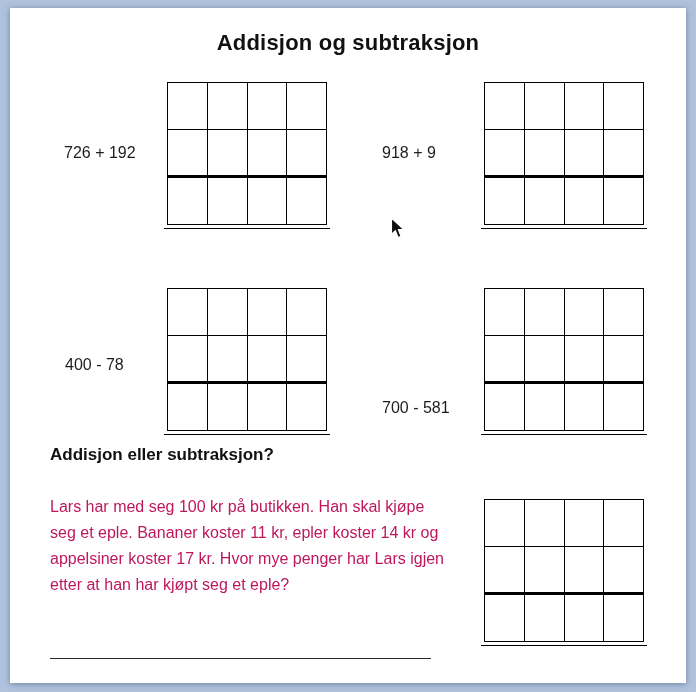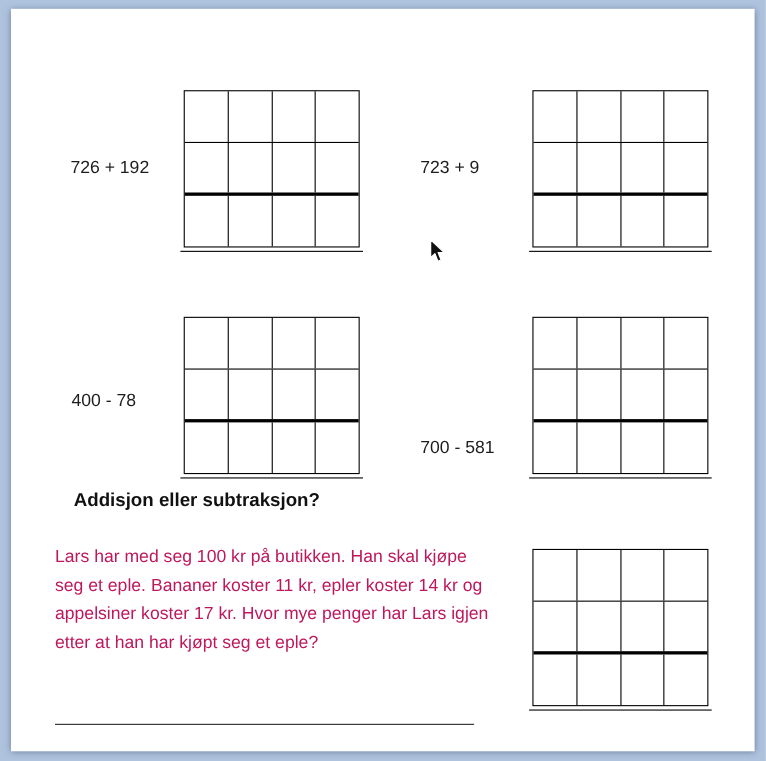--- a/index.html
+++ b/index.html
@@ -52,21 +52,20 @@
     height: 0;
     border-top: 1.5px solid #000;
     margin: 3px -3px 0 -3px;
   }
   .section-heading {
     position: absolute;
     left: 40px; top: 437px;
     font-size: 17px;
     font-weight: bold;
     color: #111111;
-    margin-left: 17px;
   }
   .word-problem {
     position: absolute;
     left: 40px; top: 486px;
     width: 402px;
     font-size: 16px;
     line-height: 26px;
     color: #be185d;
   }
   .answer-line {
@@ -82,20 +81,21 @@
     width: 15px; height: 23px;
     pointer-events: none;
   }
 </style>
 </head>
 <body>
 
 <div class="frame">
   <div class="page">
 
+    <h1 class="page-title">Addisjon og subtraksjon</h1>
 
     <div class="problem-label" style="left:54px; top:136px;">726 + 192</div>
     <div class="calc-grid" style="left:157px; top:74px;">
       <div class="grid-box">
           <div class="grid-row">
             <div class="grid-cell"></div>
             <div class="grid-cell"></div>
             <div class="grid-cell"></div>
             <div class="grid-cell"></div>
           </div>
@@ -108,21 +108,21 @@
           <div class="grid-row answer-row">
             <div class="grid-cell"></div>
             <div class="grid-cell"></div>
             <div class="grid-cell"></div>
             <div class="grid-cell"></div>
           </div>
         </div>
       <div class="grid-underline"></div>
     </div>
 
-    <div class="problem-label" style="left:372px; top:136px;">723 + 9</div>
+    <div class="problem-label" style="left:372px; top:136px;">918 + 9</div>
     <div class="calc-grid" style="left:474px; top:74px;">
       <div class="grid-box">
           <div class="grid-row">
             <div class="grid-cell"></div>
             <div class="grid-cell"></div>
             <div class="grid-cell"></div>
             <div class="grid-cell"></div>
           </div>
           <div class="grid-row">
             <div class="grid-cell"></div>

